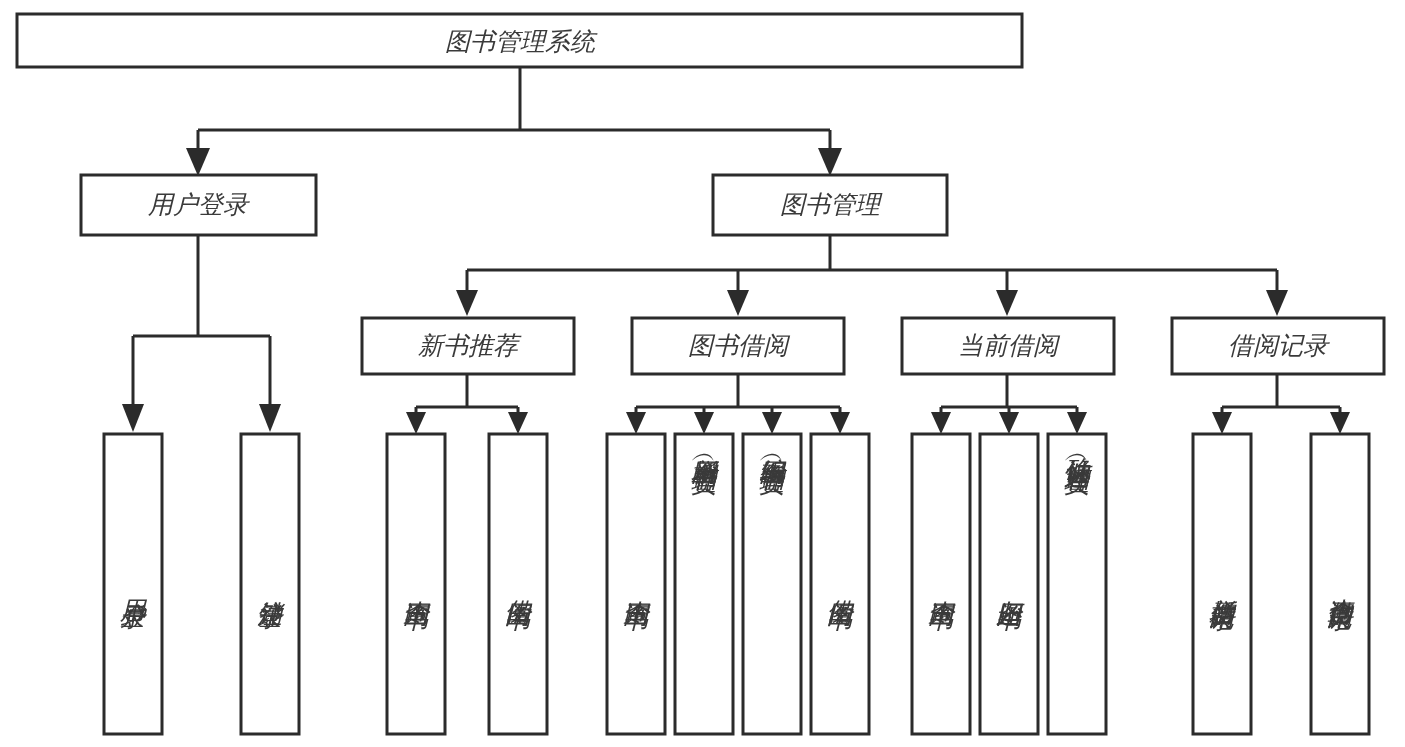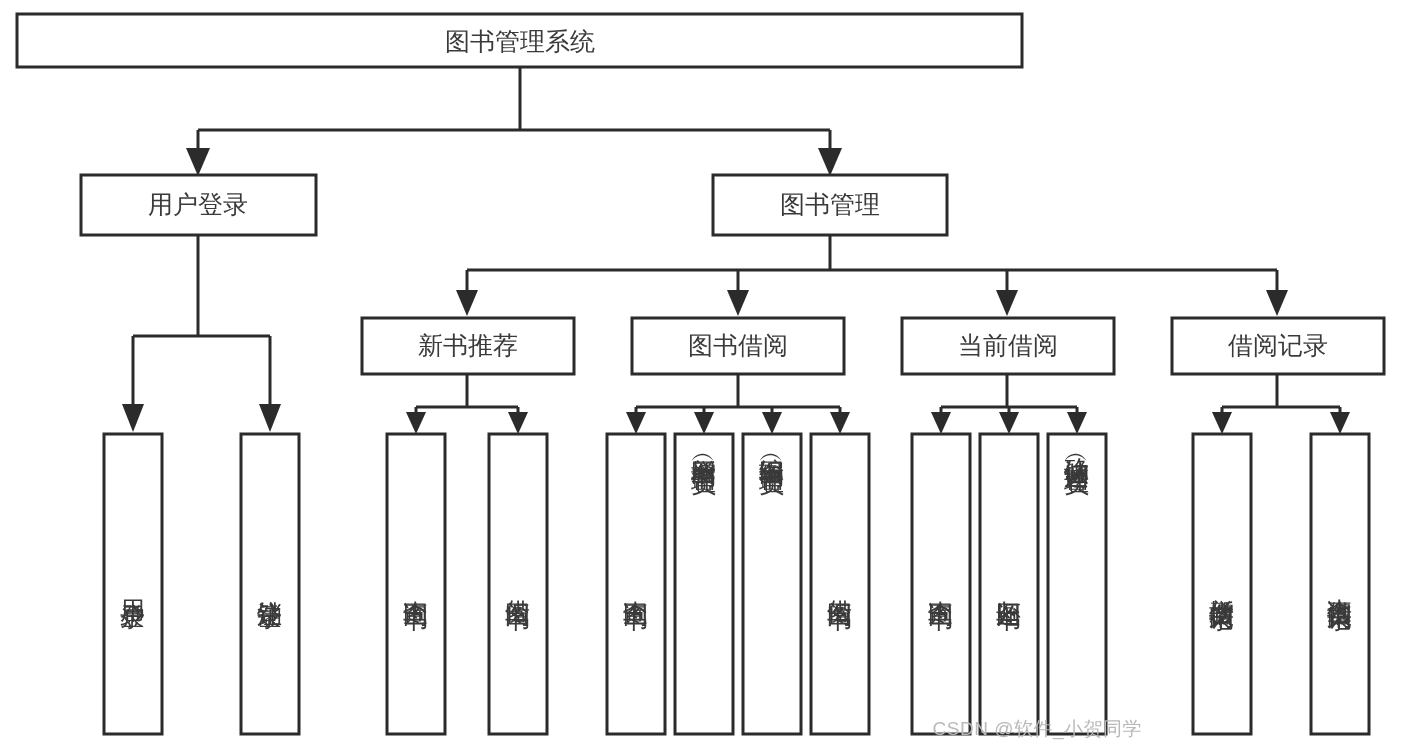--- a/index.html
+++ b/index.html
@@ -11,20 +11,21 @@
     width: 1405px;
     height: 747px;
     font-family: "Liberation Sans", "DejaVu Sans", sans-serif;
     overflow: hidden;
   }
   #stage {
     position: relative;
     width: 1150px;
     height: 747px;
     background: #ffffff;
+    font-style: italic;
   }
   svg#diagram {
     position: absolute;
     left: 0;
     top: 0;
     width: 1405px;
     height: 747px;
     display: block;
   }
   .node-box {
@@ -253,14 +254,13 @@
     <span class="leaf-label">确认归还（管理员）</span>
   </div>
 
   <div class="leaf-label-wrap" style="left:1193px; top:434px; width:58px; height:300px;">
     <span class="leaf-label">新增借阅记录</span>
   </div>
   <div class="leaf-label-wrap" style="left:1311px; top:434px; width:58px; height:300px;">
     <span class="leaf-label">查询借阅记录</span>
   </div>
 
-  <div class="watermark">CSDN @软件_小贺同学</div>
 </div>
 
 </body></html>

